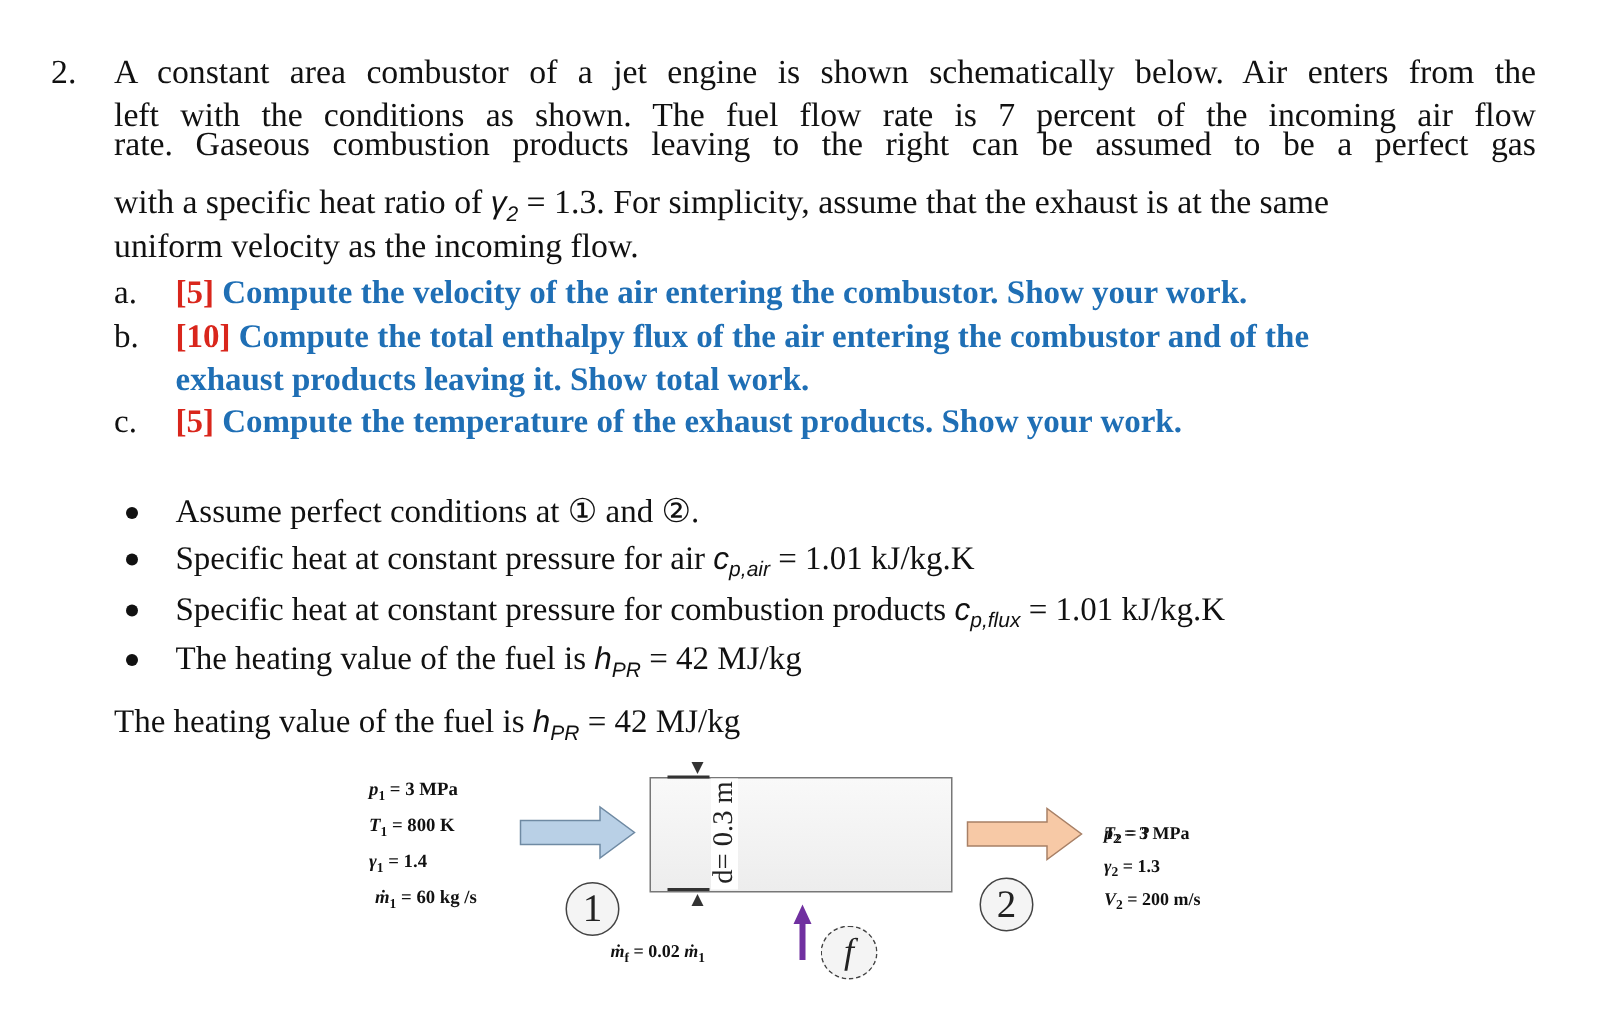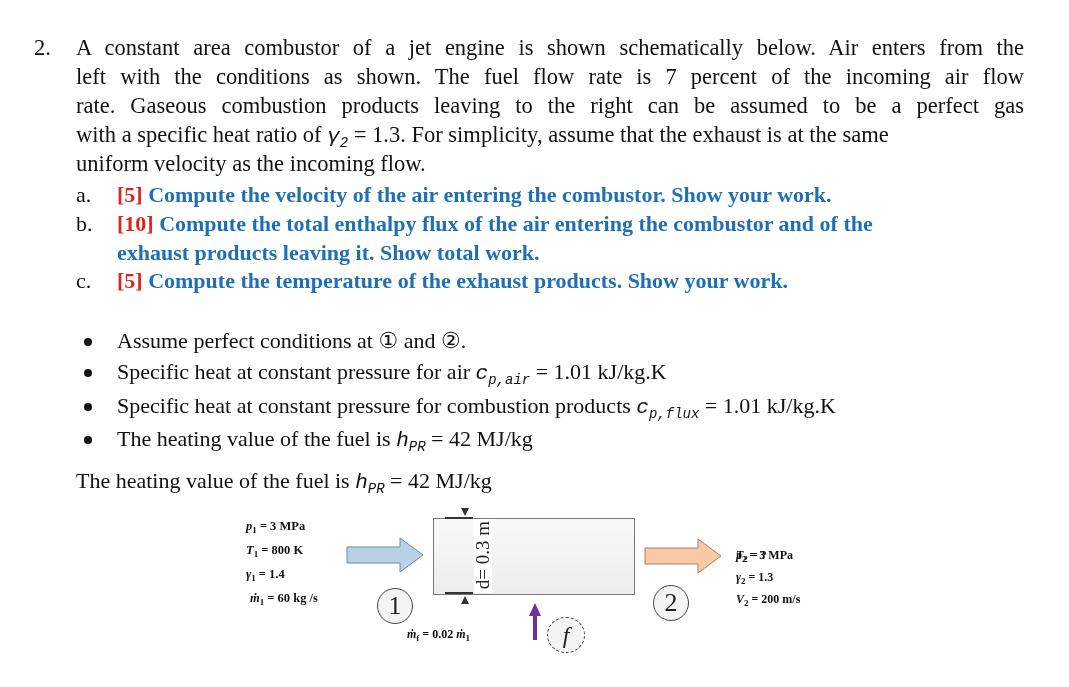--- a/index.html
+++ b/index.html
@@ -17,40 +17,40 @@
   .para-line.last { text-align-last: left; }
   .qnum { position: absolute; left: 34px; top: 33px; font-size: 22.5px; line-height: 29px; }
   .sub {
     position: absolute; font-family: "Liberation Serif", serif;
     font-weight: bold; font-size: 22px; line-height: 29px; color: #1f6fb5; white-space: nowrap;
   }
   .sub .pts { color: #d9261c; }
   .sub-letter { position: absolute; left: 76px; font-size: 22px; line-height: 29px; color: #111; }
   .bullet-dot { position: absolute; left: 84px; width: 8px; height: 8px; border-radius: 50%; background: #111; }
   .bullet-text { position: absolute; left: 117px; font-size: 22px; line-height: 30px; white-space: nowrap; }
-  .math { font-style: italic; font-family: Liberation Mono, monospace; font-size: 21px; }
+  .math { font-style: italic; font-family: Liberation Sans, sans-serif; font-size: 21px; }
   .math sub { font-size: 14px; vertical-align: -5px; }
   .heat-line { position: absolute; left: 76px; top: 466px; font-size: 22px; line-height: 30px; white-space: nowrap; }
   .diag-label { position: absolute; font-family: Liberation Serif, serif; font-weight: bold; font-size: 12.5px; line-height: 16px; white-space: nowrap; }
   .diag-label i { font-style: italic; }
   .diag-label sub { font-size: 9px; vertical-align: -3px; }
   .circle-num {
     position: absolute; border: 1px solid #444; border-radius: 50%;
     background: #f4f4f4; text-align: center; font-family: "Liberation Serif", serif; color: #222;
   }
 </style>
 </head>
 <body>
 
 <div class="qnum">2.</div>
 
 <div>
   <div class="para-line" style="top:33px">A constant area combustor of a jet engine is shown schematically below.  Air enters from the</div>
   <div class="para-line" style="top:62px">left with the conditions as shown.  The fuel flow rate is 7 percent of the incoming air flow</div>
-  <div class="para-line" style="top:91px">rate.  Gaseous combustion products leaving to the right can be assumed to be a perfect gas</div>
+  <div class="para-line" style="top:81px">rate.  Gaseous combustion products leaving to the right can be assumed to be a perfect gas</div>
   <div class="para-line" style="top:120px; text-align-last:left;">
     <span>with a specific heat ratio of</span>
     <span class="math"><span>γ</span><sub>2</sub></span><span> = 1.3.  For simplicity, assume that the exhaust is at the same</span>
   </div>
   <div class="para-line last" style="top:149px">uniform velocity as the incoming flow.</div>
 </div>
 
 <div>
   <div class="sub-letter" style="top:180px">a.</div>
   <div class="sub" style="left:117px; top:180px"><span class="pts">[5]</span><span> Compute the velocity of the air entering the combustor.  Show your work.</span></div>

